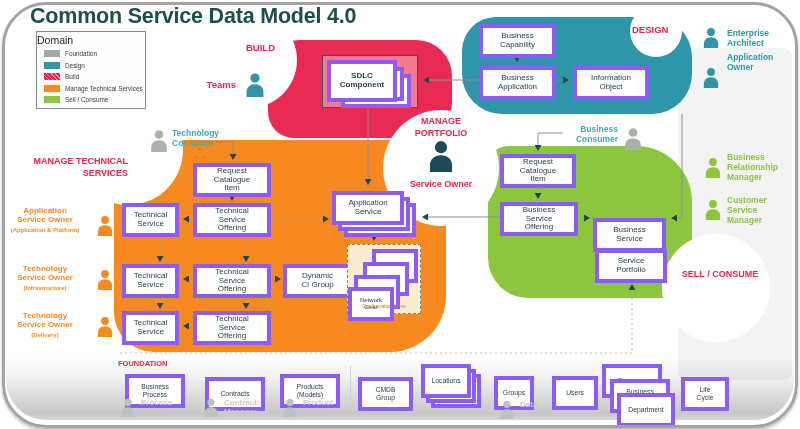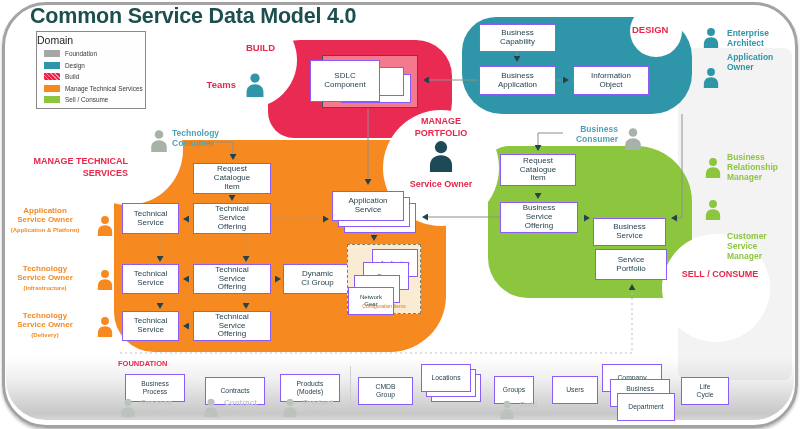--- a/index.html
+++ b/index.html
@@ -15,21 +15,21 @@
            background:linear-gradient(180deg,rgba(0,0,0,0) 0%,rgba(0,0,0,.06) 35%,rgba(0,0,0,.22) 90%,rgba(0,0,0,.16) 100%);}
   
   .blob{z-index:1;}
   #blob-build{left:268px;top:40px;width:184px;height:98px;border-radius:32px 36px 36px 26px;}
   #blob-design{left:462px;top:17px;width:230px;height:97px;border-radius:34px 40px 40px 40px;}
   #blob-mts{left:114px;top:140px;width:332px;height:212px;border-radius:4px 56px 56px 40px;}
   #blob-sell{left:488px;top:146px;width:204px;height:152px;border-radius:20px 56px 20px 40px;}
   .bite{background:#fff;border-radius:50%;z-index:2;}
   #svgl{left:0;top:0;z-index:3;}
   
-  .bx{background:#fff;border:1px solid #8b5cf6;box-sizing:border-box;display:flex;
+  .bx{background:#fff;border:4px solid #8b5cf6;box-sizing:border-box;display:flex;
       align-items:center;justify-content:center;text-align:center;font-size:8px;
       line-height:1.12;color:#1f3c49;z-index:4;padding:13px;}
   .f7{font-size:6.8px;}
   .f6{font-size:6px;}
   .ghost{z-index:4;}
   #sdlc-wrap{left:322px;top:55px;width:96px;height:53px;background:#f4798c;border:1px solid #3c555e;box-sizing:border-box;z-index:4;}
   #ci-wrap{left:347px;top:244px;width:74px;height:70px;background:#f9ecd2;border:1px dashed #8c7b5a;box-sizing:border-box;z-index:4;}
   #ci-caption{left:352px;top:303px;width:64px;font-size:5px;color:#c87a2a;text-align:center;z-index:5;}
   #divider{left:350px;top:366px;width:1px;height:46px;background:#cfcfcf;z-index:4;}
   
@@ -140,21 +140,21 @@
   <div class="ab redlbl" style="left:660px;top:269px;width:120px;text-align:center;font-size:9px;">SELL / CONSUME</div>
   <div class="ab redlbl" style="left:118px;top:359px;font-size:7.5px;">FOUNDATION</div>
 
   <div class="ab bx" style="left:479px;top:24px;width:77px;height:27px;">Business Capability</div>
   <div class="ab bx" style="left:479px;top:66px;width:77px;height:29px;">Business Application</div>
   <div class="ab bx" style="left:573px;top:66px;width:76px;height:29px;">Information Object</div>
 
   <div class="ab" id="sdlc-wrap"></div>
   <div class="ab bx ghost" style="left:341px;top:74px;width:70px;height:29px;"></div>
   <div class="ab bx ghost" style="left:334px;top:67px;width:70px;height:29px;"></div>
-  <div class="ab bx" style="left:310px;top:60px;width:70px;height:42px;">SDLC Component</div>
+  <div class="ab bx" style="left:327px;top:60px;width:70px;height:42px;font-weight:bold;">SDLC Component</div>
 
   <div class="ab bx" style="left:193px;top:163px;width:78px;height:31px;">Request Catalogue Item</div>
   <div class="ab bx" style="left:122px;top:203px;width:57px;height:31px;">Technical Service</div>
   <div class="ab bx" style="left:193px;top:203px;width:78px;height:31px;">Technical Service Offering</div>
   <div class="ab bx" style="left:122px;top:264px;width:57px;height:30px;">Technical Service</div>
   <div class="ab bx" style="left:193px;top:264px;width:78px;height:30px;">Technical Service Offering</div>
   <div class="ab bx" style="left:122px;top:311px;width:57px;height:30px;">Technical Service</div>
   <div class="ab bx" style="left:193px;top:311px;width:78px;height:30px;">Technical Service Offering</div>
   <div class="ab bx" style="left:283px;top:264px;width:69px;height:30px;">Dynamic CI Group</div>
   <div class="ab bx ghost" style="left:344px;top:203px;width:72px;height:30px;"></div>
@@ -243,21 +243,21 @@
       </svg>
     </div>
   <div class="ab persona greentxt" style="left:727px;top:152px;width:66px;">Business Relationship Manager</div>
 
   <div class="ab icon" style="left: 702px; top: 198px; color: rgb(140, 198, 63);">
     <svg width="22" height="22" viewBox="0 0 24 24" fill="currentColor">
         <circle cx="12" cy="6.5" r="4.3"></circle>
         <path d="M4.2 24v-4.6c0-4.2 3.1-7.2 7.8-7.2s7.8 3 7.8 7.2V24z"></path>
       </svg>
     </div>
-  <div class="ab persona greentxt" style="left:727px;top:195px;width:60px;margin-top:36px;">Customer Service Manager</div>
+  <div class="ab persona greentxt" style="left:727px;top:195px;width:60px;">Customer Service Manager</div>
 
   <div class="ab persona orangetxt" style="left:8px;top:206px;width:74px;text-align:center;font-size:8px;">
     <span>Application Service Owner</span><br>
     <span class="sub">(Application &amp; Platform)</span></div>
   <div class="ab icon" style="left: 94px; top: 214px; color: rgb(246, 137, 31);">
     <svg width="22" height="22" viewBox="0 0 24 24" fill="currentColor">
         <circle cx="12" cy="6.5" r="4.3"></circle>
         <path d="M4.2 24v-4.6c0-4.2 3.1-7.2 7.8-7.2s7.8 3 7.8 7.2V24z"></path>
       </svg>
     </div>

